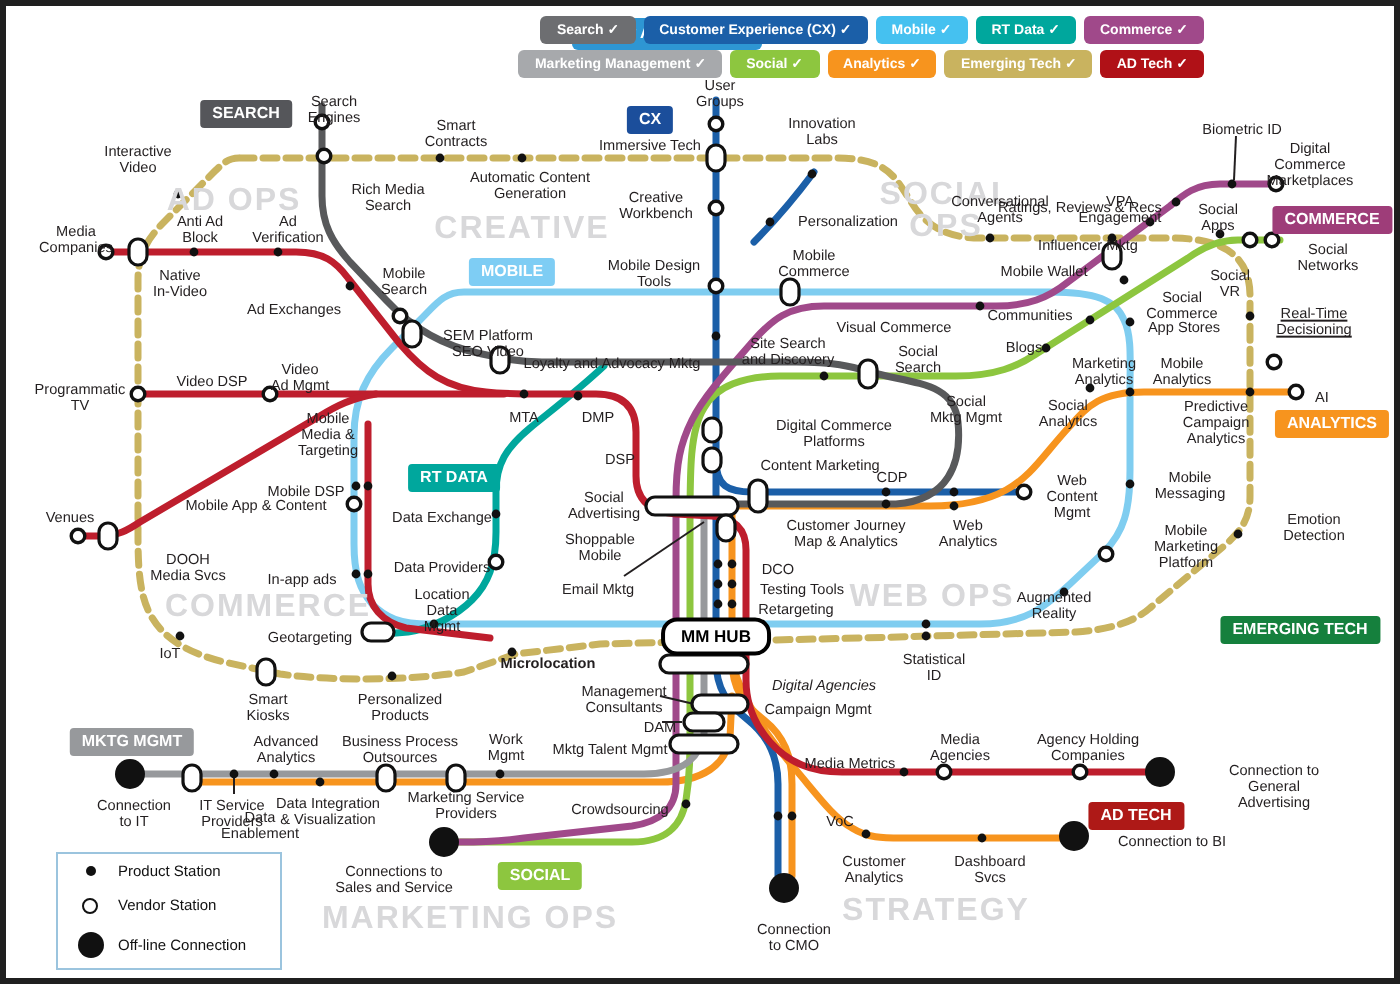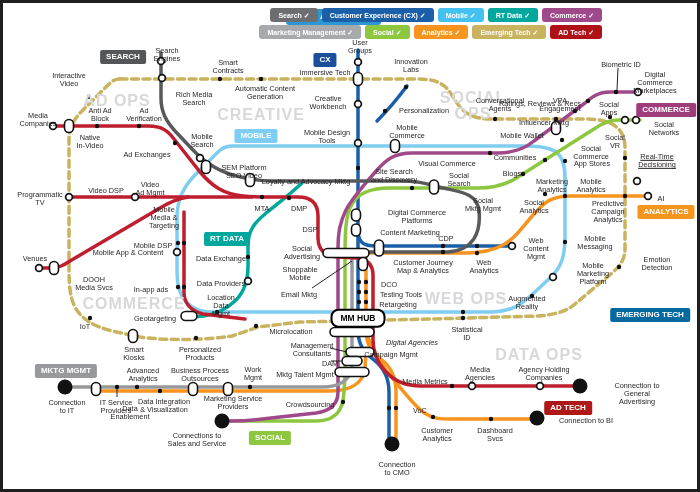--- a/index.html
+++ b/index.html
@@ -184,21 +184,22 @@
         <circle cx="392" cy="444" r="7.5" fill="#111"></circle>
         <circle cx="580" cy="386" r="7.5" fill="#111"></circle>
         <circle cx="537" cy="418" r="7.5" fill="#111"></circle>
       </svg>
       <div class="watermark" style="left: 114px; top: 98px;">AD OPS</div>
       <div class="watermark" style="left: 258px; top: 112px;">CREATIVE</div>
       <div class="watermark" style="left: 470px; top: 103px;">SOCIAL
 OPS</div>
       <div class="watermark" style="left: 131px; top: 301px;">COMMERCE</div>
       <div class="watermark" style="left: 463px; top: 296px;">WEB OPS</div>
-      <div class="watermark" style="left: 536px; top: 352px;">DATA OPS</div>
+      <div class="watermark" style="left: 232px; top: 457px;">MARKETING OPS</div>
+      <div class="watermark" style="left: 465px; top: 453px;">STRATEGY</div>
       <div class="station" style="left: 164px; top: 52px;">Search
 Engines</div>
       <div class="station" style="left: 225px; top: 64px;">Smart
 Contracts</div>
       <div class="station" style="left: 66px; top: 77px;">Interactive
 Video</div>
       <div class="station" style="left: 35px; top: 117px;">Media
 Companies</div>
       <div class="station" style="left: 97px; top: 112px;">Anti Ad
 Block</div>
@@ -315,25 +316,25 @@
 Platform</div>
       <div class="station" style="left: 654px; top: 261px;">Emotion
 Detection</div>
       <div class="station" style="left: 524px; top: 300px;">Augmented
 Reality</div>
       <div class="station" style="left: 386px; top: 282px;">DCO</div>
       <div class="station" style="left: 398px; top: 292px;">Testing Tools</div>
       <div class="station" style="left: 395px; top: 302px;">Retargeting</div>
       <div class="station" style="left: 464px; top: 331px;">Statistical
 ID</div>
-      <div class="station" style="left: 288px; top: 329px;">Microlocation</div>
+      <div class="station" style="left: 271px; top: 329px; font-weight: bold;">Microlocation</div>
       <div class="station" style="left: 309px; top: 347px;">Management
 Consultants</div>
       <div class="station" style="left: 409px; top: 340px; font-style: italic;">Digital Agencies</div>
-      <div class="station" style="left: 388px; top: 352px;">Campaign Mgmt</div>
+      <div class="station" style="left: 406px; top: 352px;">Campaign Mgmt</div>
       <div class="station" style="left: 327px; top: 361px;">DAM</div>
       <div class="station" style="left: 302px; top: 372px;">Mktg Talent Mgmt</div>
       <div class="station" style="left: 250px; top: 371px;">Work
 Mgmt</div>
       <div class="station" style="left: 131px; top: 351px;">Smart
 Kiosks</div>
       <div class="station" style="left: 197px; top: 351px;">Personalized
 Products</div>
       <div class="station" style="left: 140px; top: 372px;">Advanced
 Analytics</div>
@@ -366,20 +367,40 @@
       <div class="station" style="left: 634px; top: 391px;">Connection to
 General Advertising</div>
       <div class="station" style="left: 394px; top: 466px;">Connection
 to CMO</div>
       <div class="badge" style="left: 120px; top: 54px; background: rgb(85, 86, 90);">SEARCH</div>
       <div class="badge" style="left: 322px; top: 57px; background: rgb(27, 78, 155);">CX</div>
       <div class="badge" style="left: 253px; top: 133px; background: rgb(126, 205, 244);">MOBILE</div>
       <div class="badge" style="left: 224px; top: 236px; background: rgb(0, 167, 157);">RT DATA</div>
       <div class="badge" style="left: 663px; top: 107px; background: rgb(158, 61, 121);">COMMERCE</div>
       <div class="badge" style="left: 663px; top: 209px; background: rgb(247, 148, 30);">ANALYTICS</div>
-      <div class="badge" style="left: 647px; top: 312px; background: #0369a1;">EMERGING TECH</div>
+      <div class="badge" style="left: 647px; top: 312px; background: #15803d;">EMERGING TECH</div>
       <div class="badge" style="left: 63px; top: 368px; background: rgb(151, 153, 156);">MKTG MGMT</div>
       <div class="badge" style="left: 267px; top: 435px; background: rgb(141, 198, 63);">SOCIAL</div>
       <div class="badge" style="left: 565px; top: 405px; background: rgb(174, 25, 23);">AD TECH</div>
       <div class="badge mmhub" style="left: 355px; top: 315px;">MM HUB</div>
     </div>
 
+  <div class="legend" id="legendbox">
+      <div class="legend-row">
+        <span class="g-wrap">
+          <span class="g-product"></span>
+        </span>
+        <span>Product Station</span>
+      </div>
+      <div class="legend-row">
+        <span class="g-wrap">
+          <span class="g-vendor"></span>
+        </span>
+        <span>Vendor Station</span>
+      </div>
+      <div class="legend-row">
+        <span class="g-wrap">
+          <span class="g-offline"></span>
+        </span>
+        <span>Off-line Connection</span>
+      </div>
+    </div>
 </div>
 
 </body></html>

